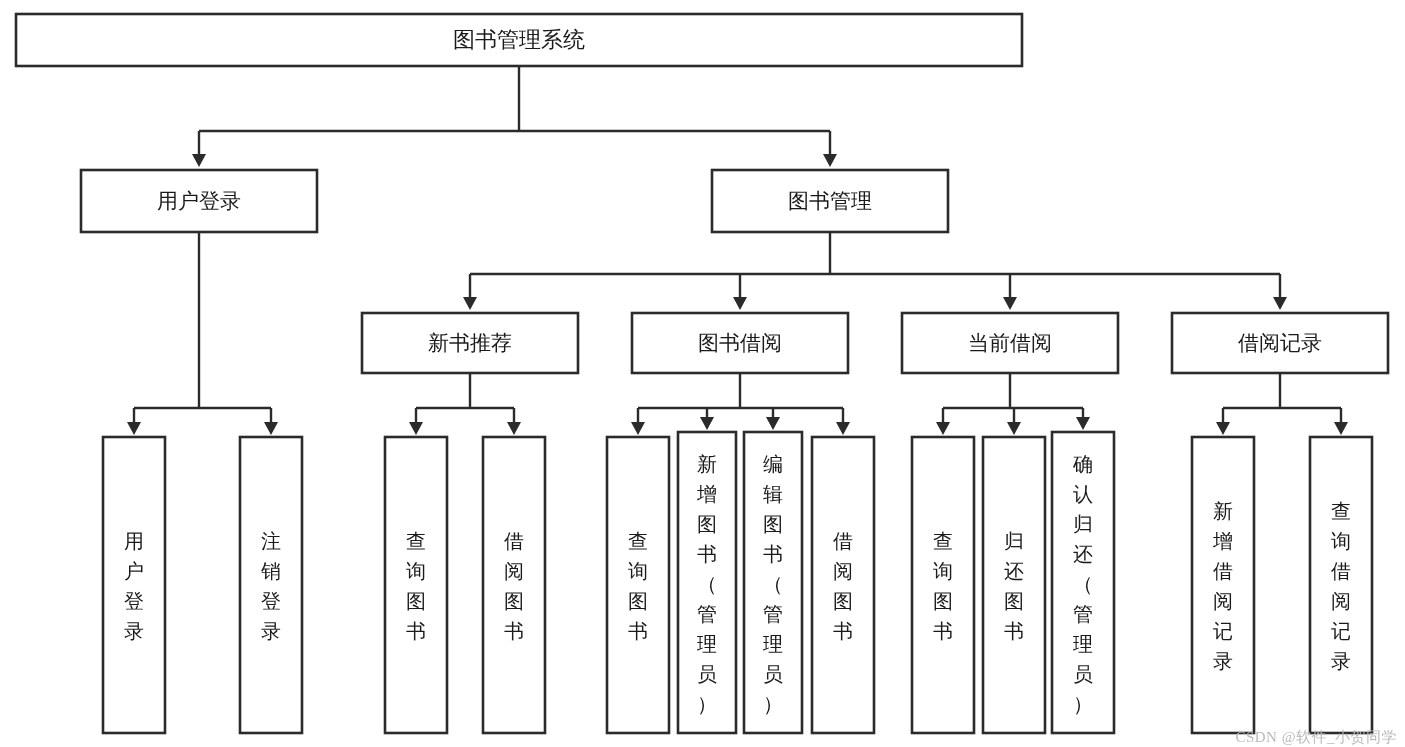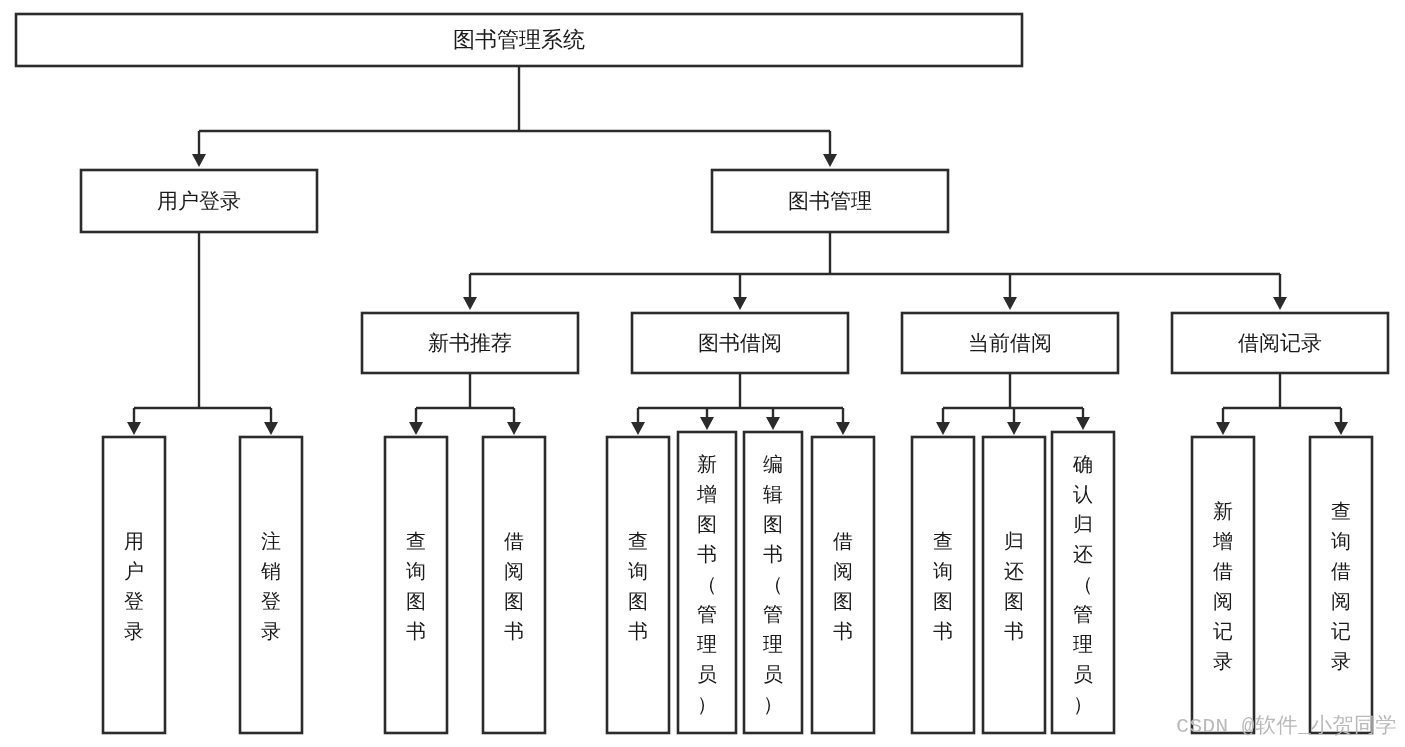--- a/index.html
+++ b/index.html
@@ -54,23 +54,23 @@
     stroke-width: 2.4;
     fill: none;
   }
   .arrow-head {
     fill: #2b2b2b;
     stroke: none;
   }
   .watermark {
     position: absolute;
     right: 8px;
-    bottom: 8px;
-    font-family: Liberation Mono, monospace;
-    font-size: 21px;
+    bottom: 0;
+    font-family: Liberation Serif, serif;
+    font-size: 15px;
     color: #b9b9b9;
     letter-spacing: 0.5px;
     white-space: nowrap;
     user-select: none;
   }
 </style>
 </head>
 <body>
 
 <div id="diagram-root">

